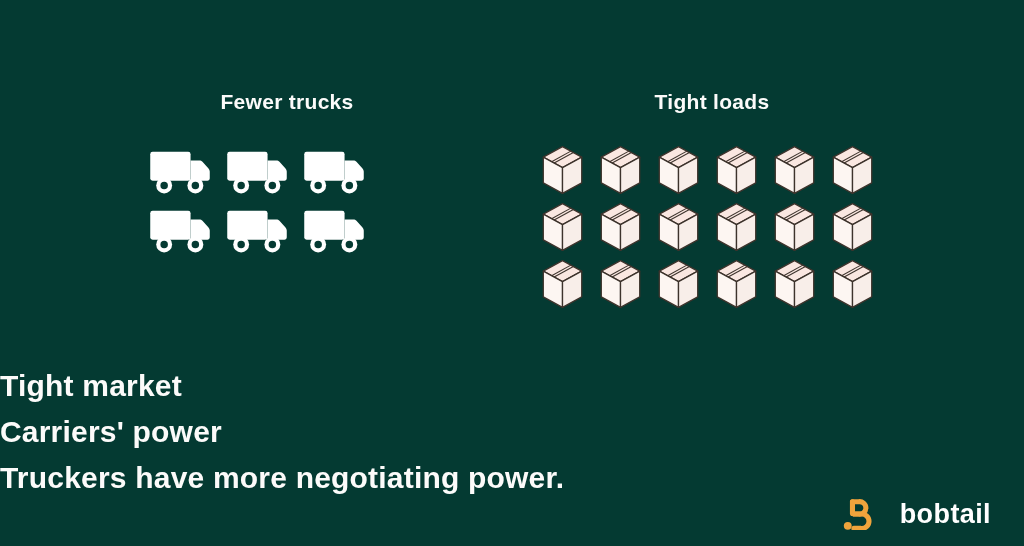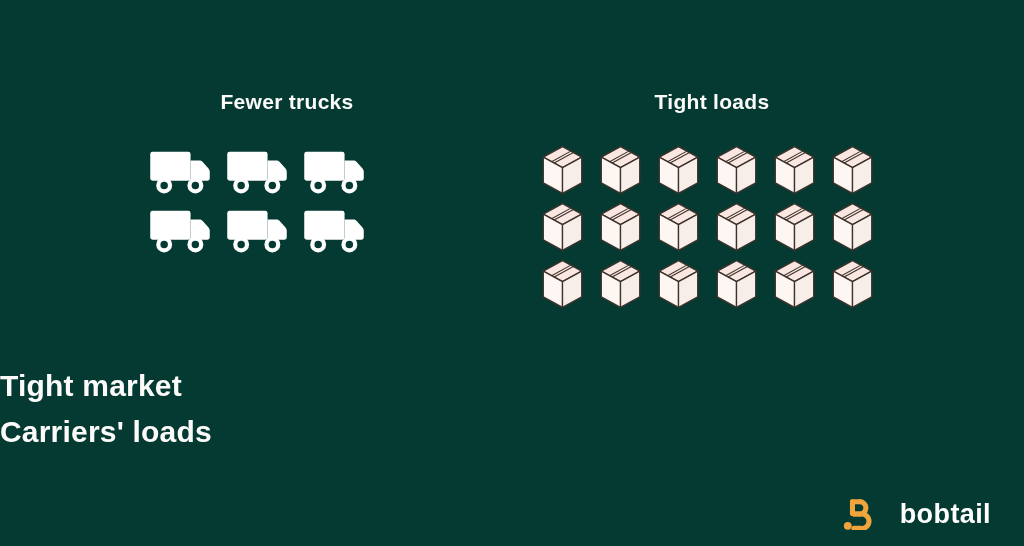--- a/index.html
+++ b/index.html
@@ -270,21 +270,22 @@
           <polygon points="24,1.5 44.5,12.8 24,24 3.5,12.8" fill="#FAE7E1" stroke="#3D332C" stroke-width="1.4" stroke-linejoin="round"></polygon>
           <polygon points="3.5,12.8 24,24 24,51.5 3.5,40.2" fill="#FDF6F2" stroke="#3D332C" stroke-width="1.4" stroke-linejoin="round"></polygon>
           <polygon points="44.5,12.8 24,24 24,51.5 44.5,40.2" fill="#F8EEE9" stroke="#3D332C" stroke-width="1.4" stroke-linejoin="round"></polygon>
           <line x1="12.4" y1="17.7" x2="32.9" y2="6.4" stroke="#3D332C" stroke-width="1.1"></line>
           <line x1="15.1" y1="19.1" x2="35.6" y2="7.8" stroke="#3D332C" stroke-width="1.1"></line>
         </svg></span>
     </div>
 
   <div class="tagline">
     <div>Tight market</div>
-    <div>Carriers' loads</div>
+    <div>Carriers' power</div>
+    <div>Truckers have more negotiating power.</div>
   </div>
 
   <div class="logo">
     <span class="logo-mark"><svg viewBox="0 0 36 34" width="34" height="32" xmlns="http://www.w3.org/2000/svg" fill="none" stroke="#F0A43C" stroke-width="5.4" stroke-linecap="round" stroke-linejoin="round">
           <path d="M10 4 V16.5"></path>
           <path d="M10 4 H16.5 A6.6 6.6 0 1 1 16.5 17 H12"></path>
           <path d="M12 17 H19 A7.7 7.7 0 1 1 19 32.3 H11.5"></path>
           <circle cx="5" cy="29.6" r="4.2" fill="#F0A43C" stroke="none"></circle>
         </svg></span>
     <span class="logo-word" style="color: rgb(255, 255, 255);">bobtail</span>

